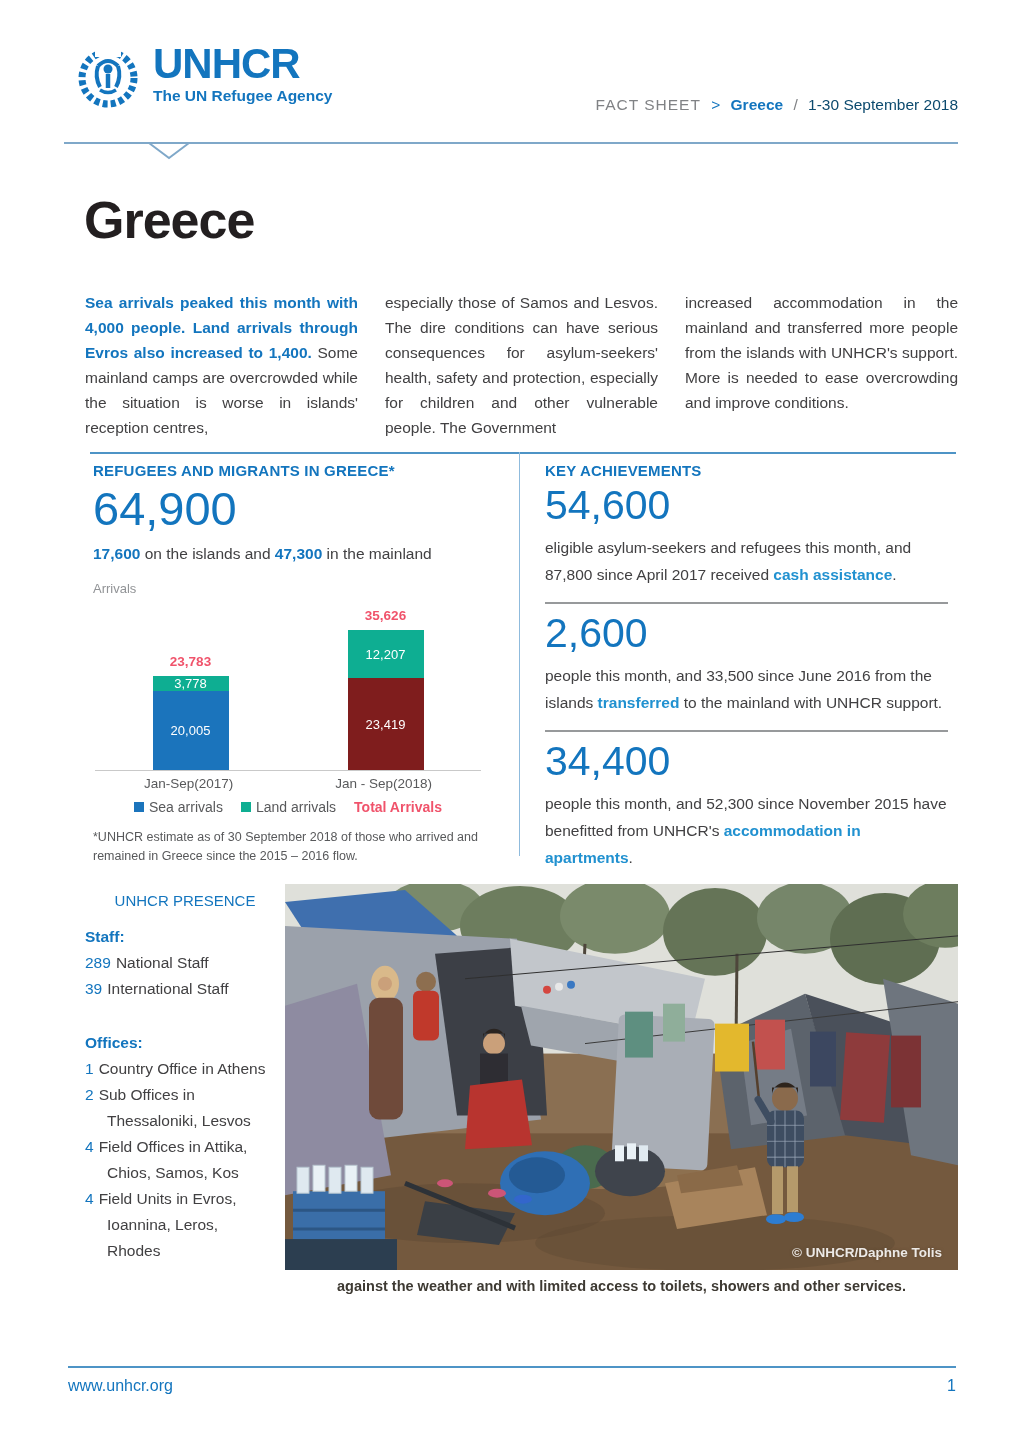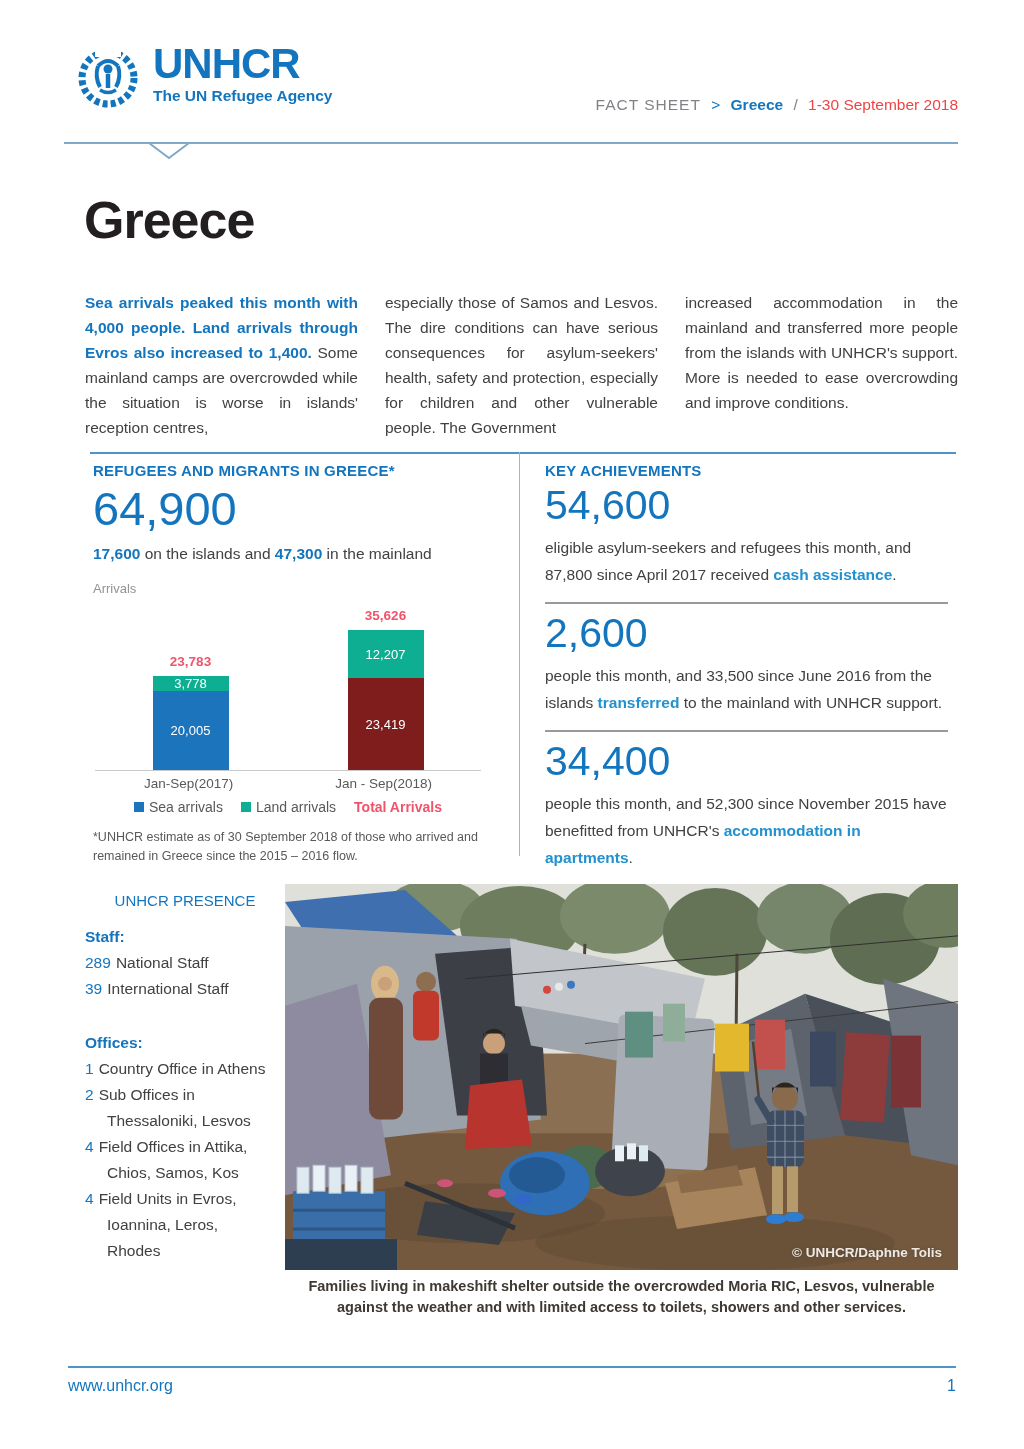--- a/index.html
+++ b/index.html
@@ -9,21 +9,21 @@
   
   .logo{position:absolute;left:76px;top:44px;display:flex;gap:13px;align-items:flex-start;}
   .logo-text{display:flex;flex-direction:column;}
   .logo-name{font-size:42px;font-weight:bold;color:#1375BE;letter-spacing:-1px;line-height:0.95;}
   .logo-tag{font-size:15.5px;font-weight:bold;color:#1375BE;margin-top:3px;}
   .breadcrumb{position:absolute;right:66px;top:96px;font-size:15.5px;white-space:nowrap;}
   .bc-gray{color:#808285;letter-spacing:1px;}
   .bc-arrow{color:#1375BE;margin:0 6px;}
   .bc-country{color:#1375BE;font-weight:bold;}
   .bc-slash{color:#808285;margin:0 6px;}
-  .bc-period{color:#ef4444;}
+  .bc-period{color:#0c4a6e;}
   .header-rule{position:absolute;left:64px;top:142px;width:894px;height:2px;background:#7FA8C9;}
   .header-chevron{position:absolute;left:147px;top:142px;}
 
   
   .title{position:absolute;left:84px;top:190px;margin:0;font-size:52px;font-weight:bold;color:#231f20;letter-spacing:-1px;}
   .intro{position:absolute;left:85px;top:290px;width:874px;display:flex;gap:27px;}
   .intro p{margin:0;width:273px;font-size:15.5px;line-height:25px;text-align:justify;color:#414042;}
   .hl{color:#1375BE;font-weight:bold;}
 
   
@@ -315,21 +315,20 @@
       <ellipse cx="212" cy="310" rx="9" ry="4.5" fill="#cc5577"></ellipse>
       <ellipse cx="238" cy="316" rx="9" ry="4.5" fill="#3366cc"></ellipse>
       <ellipse cx="160" cy="300" rx="8" ry="4" fill="#cc5577"></ellipse>
       <polygon points="140,318 230,330 214,362 132,352" fill="#3a3f45"></polygon>
       <line x1="120" y1="300" x2="230" y2="345" stroke="#2d3238" stroke-width="5"></line>
     </svg>
     <div class="photo-credit">© UNHCR/Daphne Tolis</div>
   </div>
 
   <div class="caption">
-    <div>Families living in makeshift shelter outside the overcrowded Moria RIC, Lesvos, vulnerable</div>
     <div>against the weather and with limited access to toilets, showers and other services.</div>
   </div>
 
   <div class="footer-rule"></div>
   <div class="footer">
     <span>www.unhcr.org</span>
     <span>1</span>
   </div>
 
 </div>

